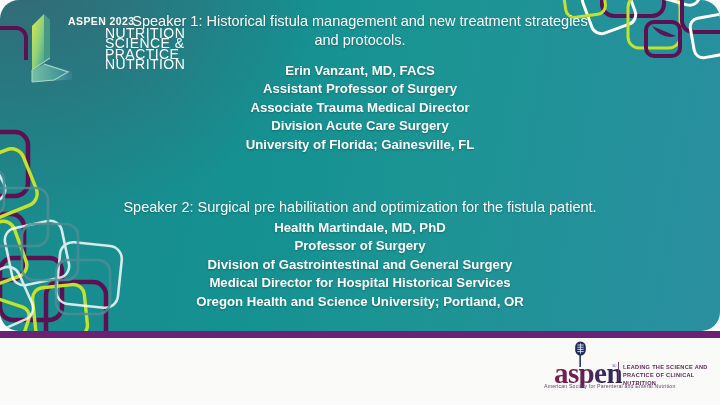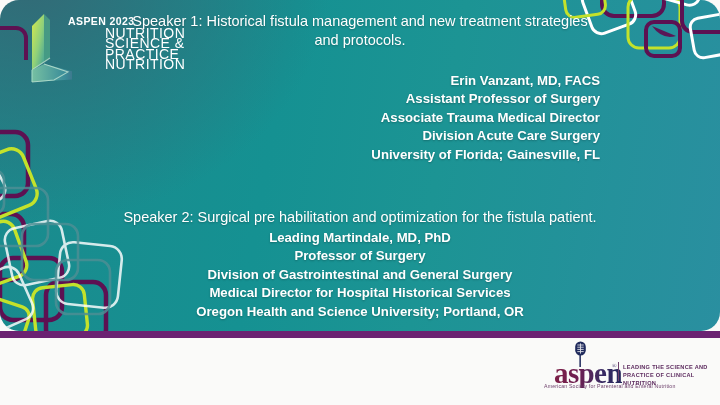--- a/index.html
+++ b/index.html
@@ -77,21 +77,21 @@
     line-height:19px;
     text-shadow:0 1px 2px rgba(0,0,0,.25);
   }
   .lines { margin-top:2px; }
   .lines .line {
     font-size:13.2px; font-weight:bold;
     line-height:18.4px;
     text-shadow:0 1px 2px rgba(0,0,0,.25);
   }
   #spk1 { margin-top:2px; }
-  #spk1 .lines { margin-top:22px;text-align:right; }
+  #spk1 .lines { margin-top:12px; }
   #spk2 { margin-top:44px; }
 
   
   #aspen-logo {
     position:absolute; left:534px; top:341px;
     width:176px; height:58px;
   }
   #aspen-icon { position:absolute; left:38px; top:0px; width:18px; height:26px; }
   #aspen-word {
     position:absolute; left:20px; top:18px;
@@ -237,21 +237,21 @@
           <div class="line">Assistant Professor of Surgery</div>
           <div class="line">Associate Trauma Medical Director</div>
           <div class="line">Division Acute Care Surgery</div>
           <div class="line">University of Florida; Gainesville, FL</div>
         </div>
       </div>
 
       <div class="blk" id="spk2">
         <div class="heading">Speaker 2: Surgical pre habilitation and optimization for the fistula patient.</div>
         <div class="lines">
-          <div class="line">Leading Martindale, MD, PhD</div>
+          <div class="line">Health Martindale, MD, PhD</div>
           <div class="line">Professor of Surgery</div>
           <div class="line">Division of Gastrointestinal and General Surgery</div>
           <div class="line">Medical Director for Hospital Historical Services</div>
           <div class="line">Oregon Health and Science University; Portland, OR</div>
         </div>
       </div>
 
     </div>
   </div>
 

